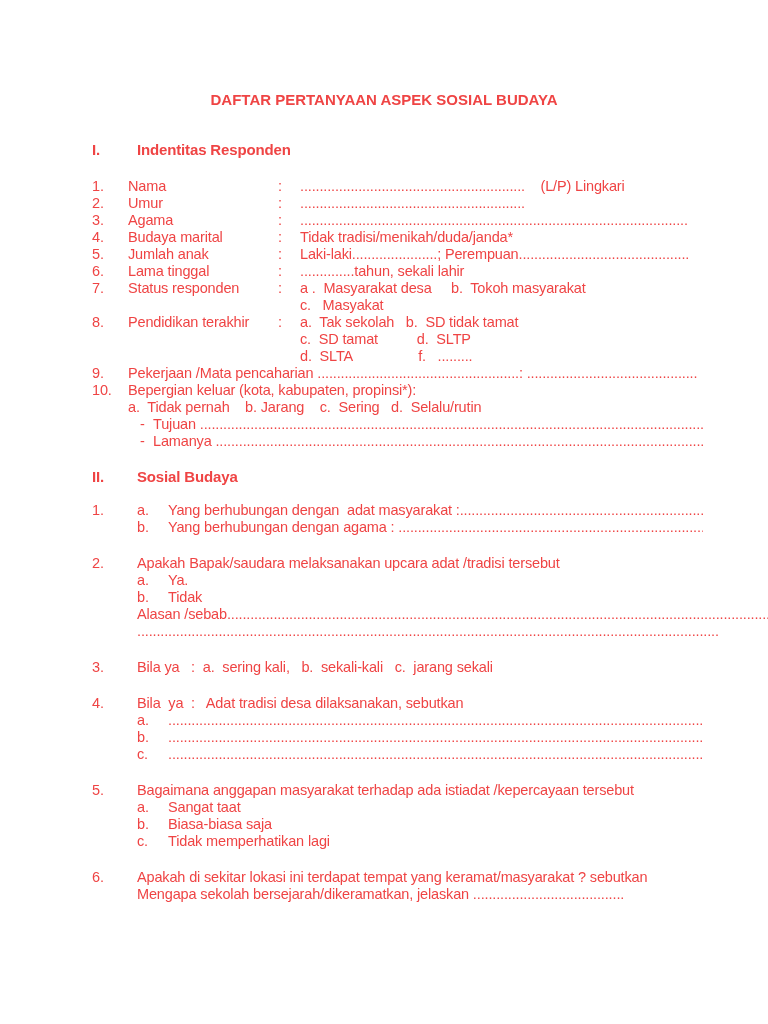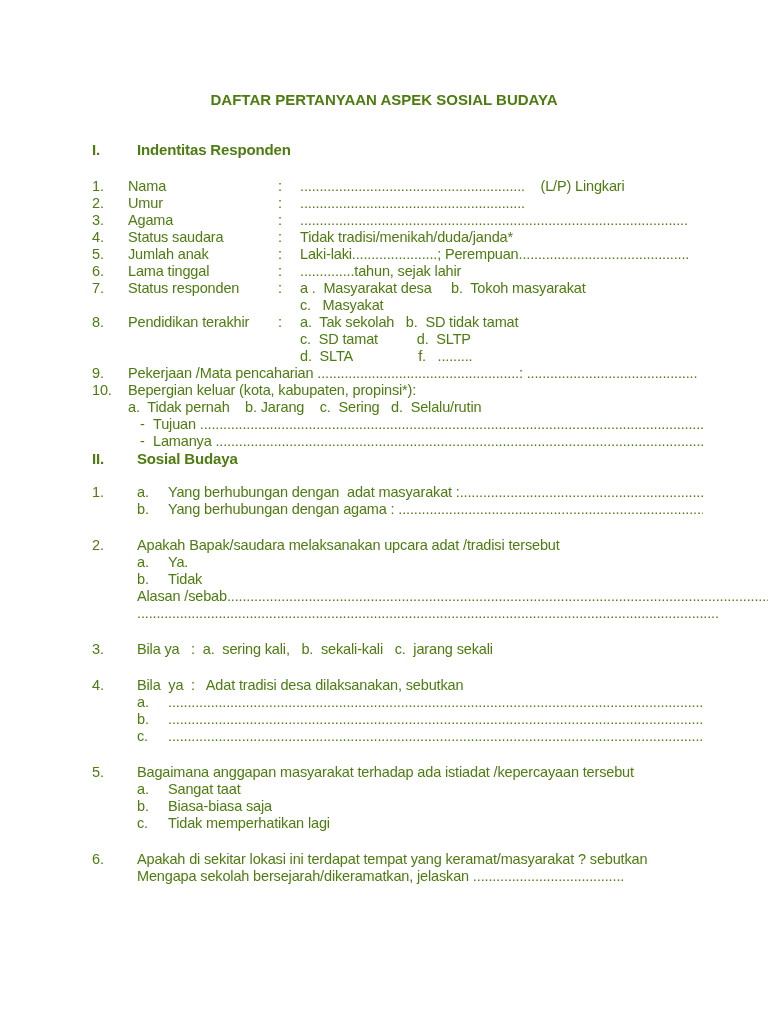--- a/index.html
+++ b/index.html
@@ -6,28 +6,28 @@
   .page{
     position:relative;
     width:768px;height:1024px;
     box-sizing:border-box;
     padding-top:90px;
     background:#ffffff;
     font-family:"Liberation Sans",sans-serif;
     font-size:14.5px;
     line-height:17px;
     letter-spacing:-0.15px;
-    color:#4d7c0f;
+    color:#ef4444;
     overflow:hidden;
   }
   .title{text-align:center;font-weight:bold;font-size:15px;line-height:19px;letter-spacing:0;}
   .content{box-sizing:border-box;width:100%;padding-left:92px;padding-right:65px;}
   .sec-head{display:grid;grid-template-columns:45px 1fr;font-weight:bold;font-size:15px;}
   .sec1-head{margin-top:32px;}
-  .sec2-head{}
+  .sec2-head{margin-top:18px;}
   .rows{margin-top:20px;}
   .r{display:grid;grid-template-columns:36px 150px 22px 1fr;}
   .rw{display:grid;grid-template-columns:36px 1fr;}
   .q{display:grid;grid-template-columns:45px 1fr;margin-bottom:19px;}
   .q1m{margin-top:17px;}
   .sub{display:grid;grid-template-columns:31px 1fr;}
   .dash{display:grid;grid-template-columns:13px 1fr;padding-left:12px;}
   .t{display:block;min-width:0;overflow:hidden;white-space:pre;}
   .stack .t{display:block;}
 </style>
@@ -65,37 +65,37 @@
 
       <div class="r">
         <span class="t">3.</span>
         <span class="t">Agama</span>
         <span class="t">:</span>
         <span class="t">....................................................................................................</span>
       </div>
 
       <div class="r">
         <span class="t">4.</span>
-        <span class="t">Status saudara</span>
+        <span class="t">Budaya marital</span>
         <span class="t">:</span>
         <span class="t">Tidak tradisi/menikah/duda/janda*</span>
       </div>
 
       <div class="r">
         <span class="t">5.</span>
         <span class="t">Jumlah anak</span>
         <span class="t">:</span>
         <span class="t">Laki-laki......................; Perempuan............................................</span>
       </div>
 
       <div class="r">
         <span class="t">6.</span>
         <span class="t">Lama tinggal</span>
         <span class="t">:</span>
-        <span class="t">..............tahun, sejak lahir</span>
+        <span class="t">..............tahun, sekali lahir</span>
       </div>
 
       <div class="r">
         <span class="t">7.</span>
         <span class="t">Status responden</span>
         <span class="t">:</span>
         <span class="stack">
           <span class="t">a .  Masyarakat desa     b.  Tokoh masyarakat</span>
           <span class="t">c.   Masyakat</span>
         </span>

